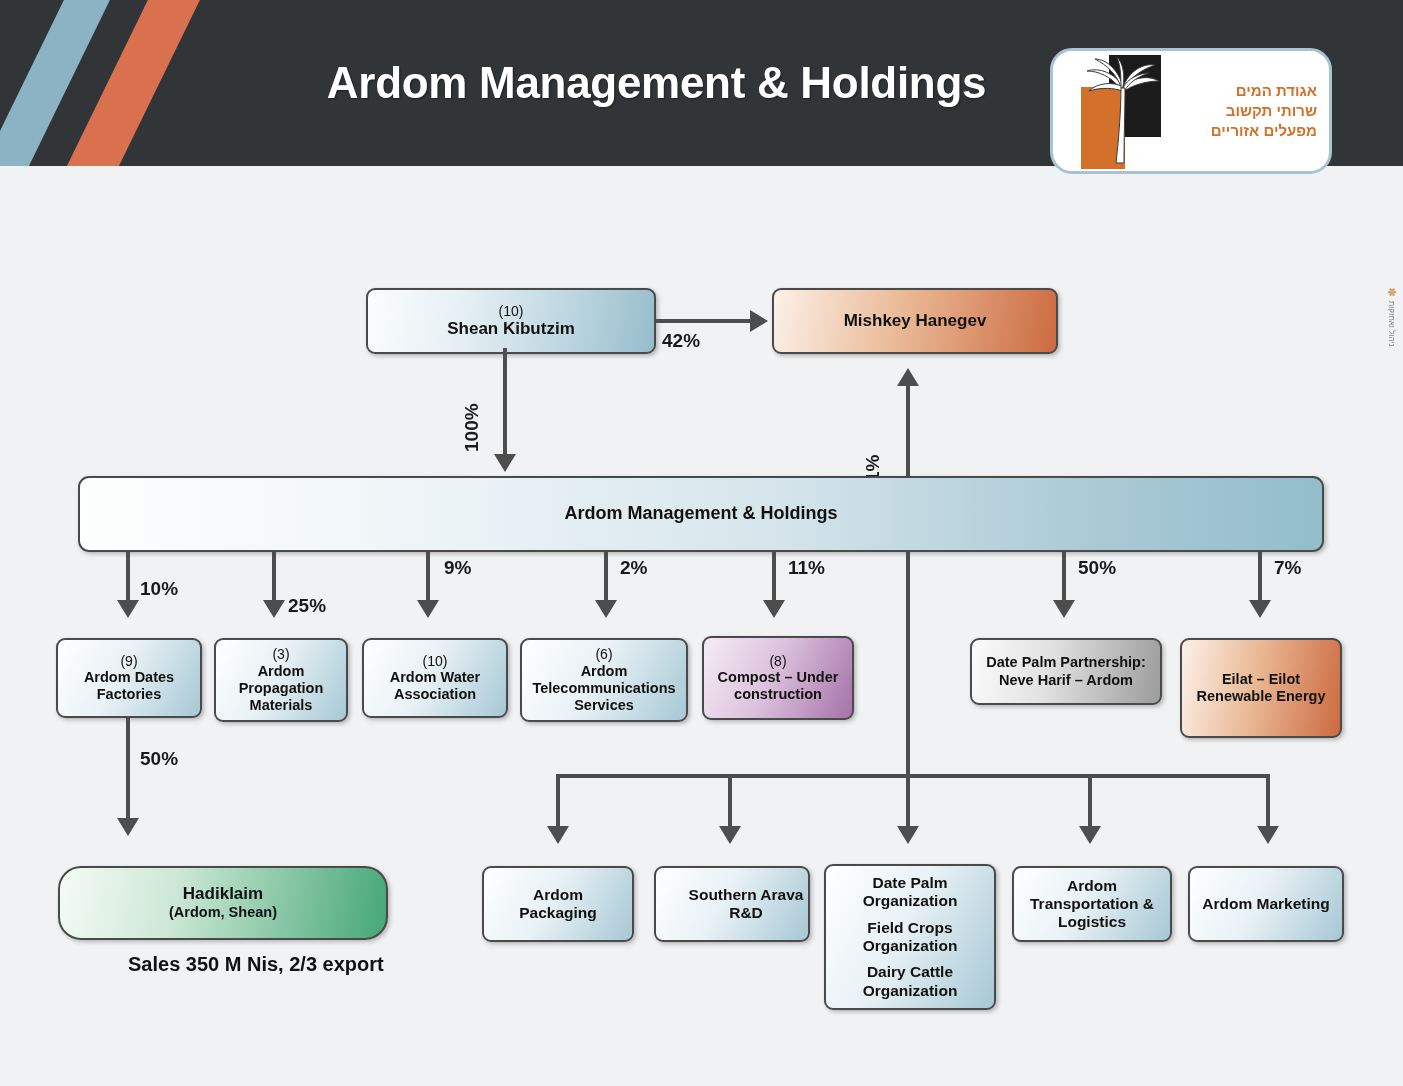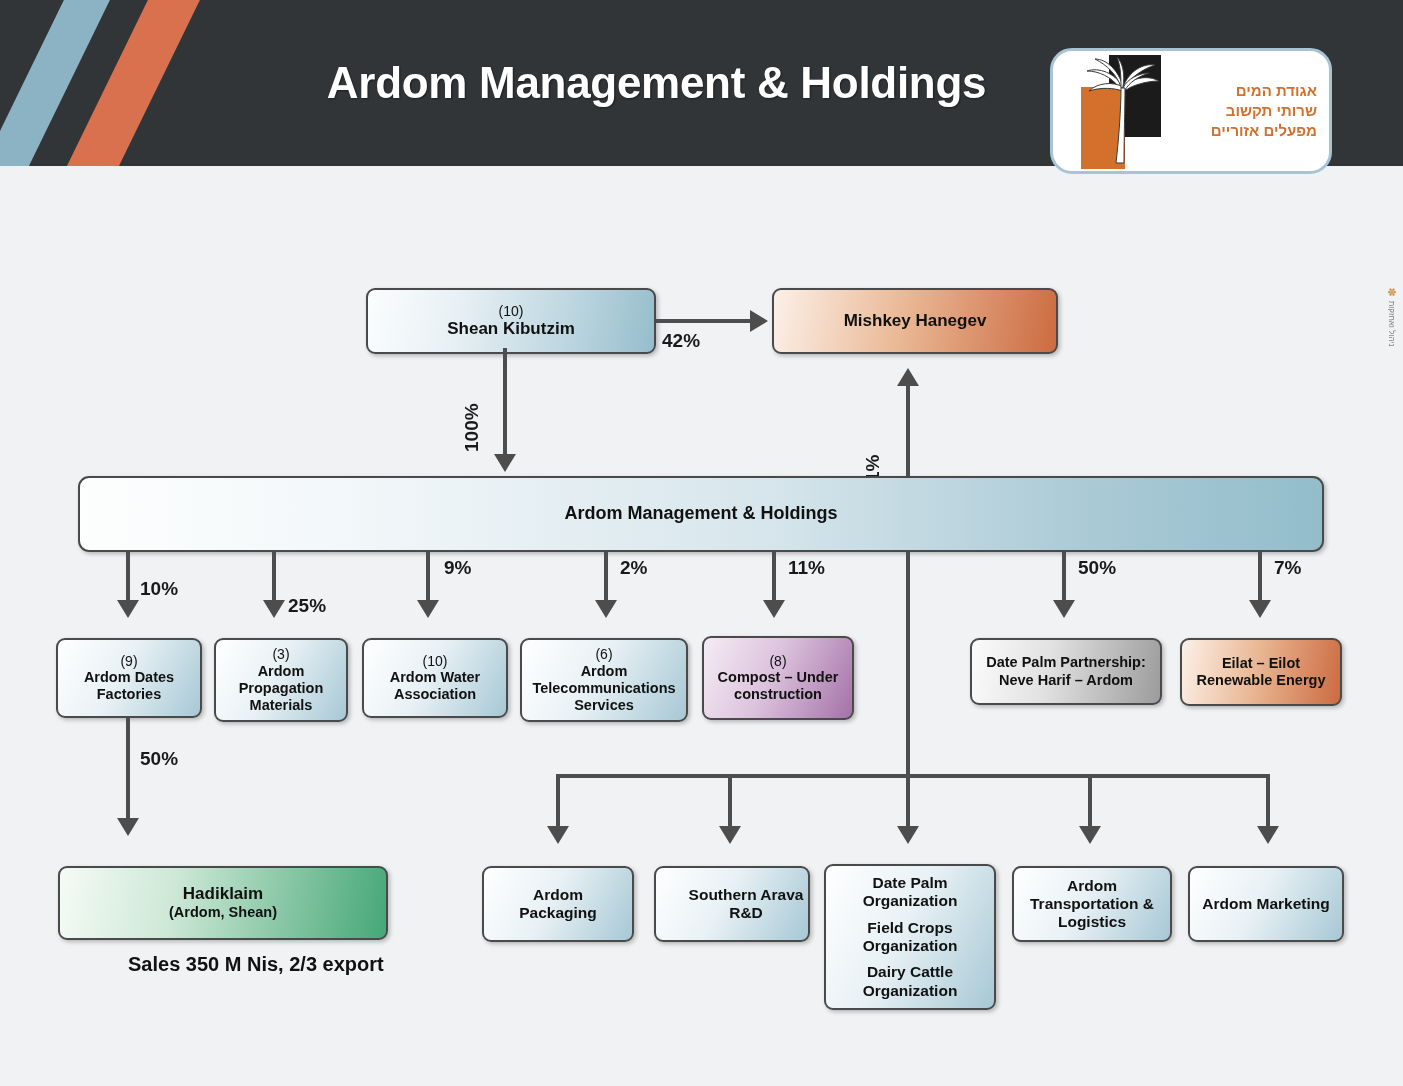--- a/index.html
+++ b/index.html
@@ -235,29 +235,29 @@
 
 <div class="box grad-purple" style="left:702px; top:636px; width:152px; height:84px;">
   <div class="box-sub">(8)</div>
   <div class="box-small">Compost – Under<br>construction</div>
 </div>
 
 <div class="box grad-gray" style="left:970px; top:638px; width:192px; height:67px;">
   <div class="box-small">Date Palm Partnership:<br>Neve Harif – Ardom</div>
 </div>
 
-<div class="box grad-orange" style="left:1180px; top:638px; width:162px; height:68px;">
+<div class="box grad-orange" style="left:1180px; top:638px; width:162px; height:100px;">
   <div class="box-small">Eilat – Eilot<br>Renewable Energy</div>
 </div>
 
 <div class="line vline" style="left:126px; top:718px; height:104px;"></div>
 <div class="arrow-down" style="left:117px; top:818px;"></div>
 <div class="pct" style="left:140px; top:748px;">50%</div>
 
-<div class="box grad-green" style="left:58px; top:866px; width:330px; height:74px;">
+<div class="box grad-green" style="left:58px; top:866px; width:330px; height:74px;border-radius:23px;">
   <div class="box-title">Hadiklaim</div>
   <div class="box-small">(Ardom, Shean)</div>
 </div>
 <div class="caption" style="left:128px; top:953px;">Sales 350 M Nis, 2/3 export</div>
 
 <div class="line vline" style="left:906px; top:552px; height:224px;"></div>
 
 <div class="line hline" style="left:556px; top:774px; width:714px;"></div>
 
 <div class="line vline" style="left:556px; top:774px; height:56px;"></div>

